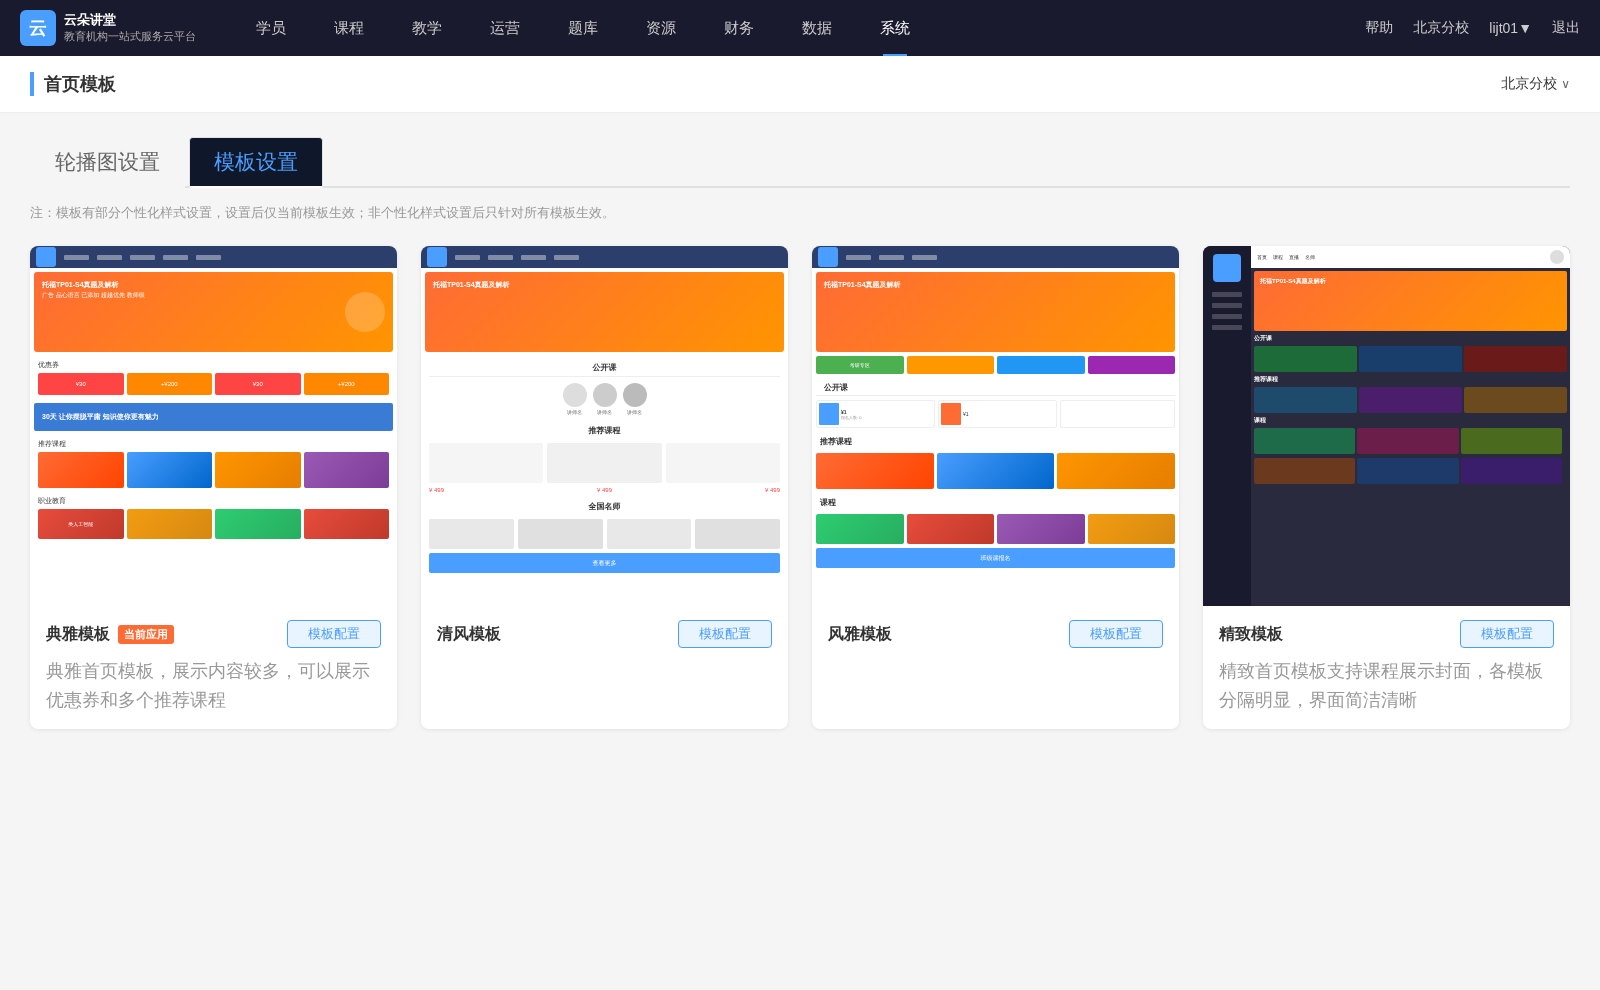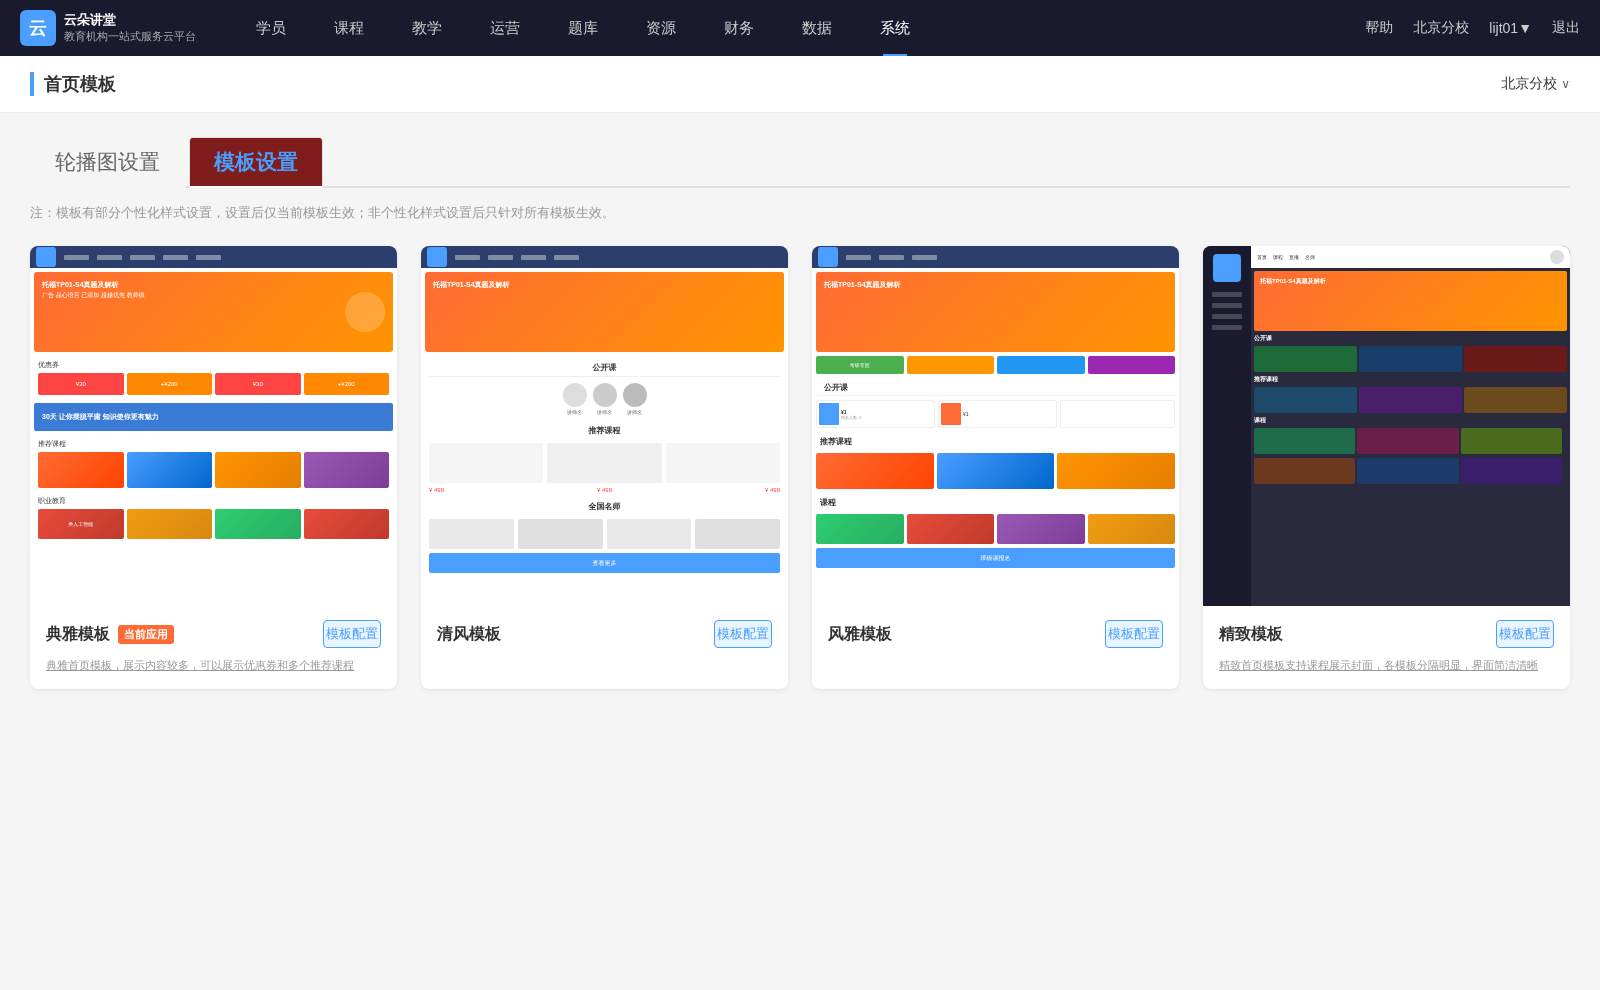--- a/index.html
+++ b/index.html
@@ -52,21 +52,21 @@
 
     
     .tabs { display: flex; border-bottom: 2px solid #e0e0e0; margin-bottom: 16px; }
     .tab {
       padding: 10px 24px; cursor: pointer; font-size: 21px; color: #666;
       border: 1px solid transparent; border-bottom: none; margin-bottom: -2px;
       background: #f5f5f5; margin-right: 4px; border-radius: 4px 4px 0 0;
     }
     .tab.active {
       color: #4a9eff; border-color: #e0e0e0; border-bottom: 2px solid #fff;
-      background: #7f1d1d; font-weight: 700;
+      background: #0f172a; font-weight: 400;
     }
 
     
     .note { font-size: 13px; color: #999; margin-bottom: 24px; }
 
     
     .templates-grid { display: grid; grid-template-columns: repeat(4, 1fr); gap: 24px; }
 
     .template-card { background: #fff; border-radius: 8px; overflow: hidden; box-shadow: 0 1px 4px rgba(0,0,0,0.08); }
     .template-preview {
@@ -77,23 +77,23 @@
     .template-info { padding: 14px 16px; }
     .template-title-row {
       display: flex; align-items: center; justify-content: space-between; margin-bottom: 9px;
     }
     .template-name { font-size: 16px; font-weight: bold; color: #333; display: flex; align-items: center; gap: 8px; }
     .current-badge {
       background: #ff6b35; color: #fff; font-size: 11px; padding: 2px 6px; border-radius: 3px;
     }
     .config-btn {
       background: #e8f4ff; color: #4a9eff; border: 1px solid #4a9eff;
-      padding: 4px 2px; border-radius: 4px; font-size: 13px; cursor: pointer;
-    }
-    .template-desc { font-size: 11px; color: #999; line-height: 1.6; text-decoration: underline; }
+      padding: 4px 20px; border-radius: 4px; font-size: 13px; cursor: pointer;
+    }
+    .template-desc { font-size: 18px; color: #999; line-height: 1.6; }
   </style>
 </head>
 <body>
 
 <nav class="navbar">
   <div class="navbar-logo">
     <div class="logo-icon">云</div>
     <div class="logo-text">
       <div class="line1">云朵讲堂</div>
       <div style="font-size:11px;color:#aaa;">教育机构一站式服务云平台</div>

